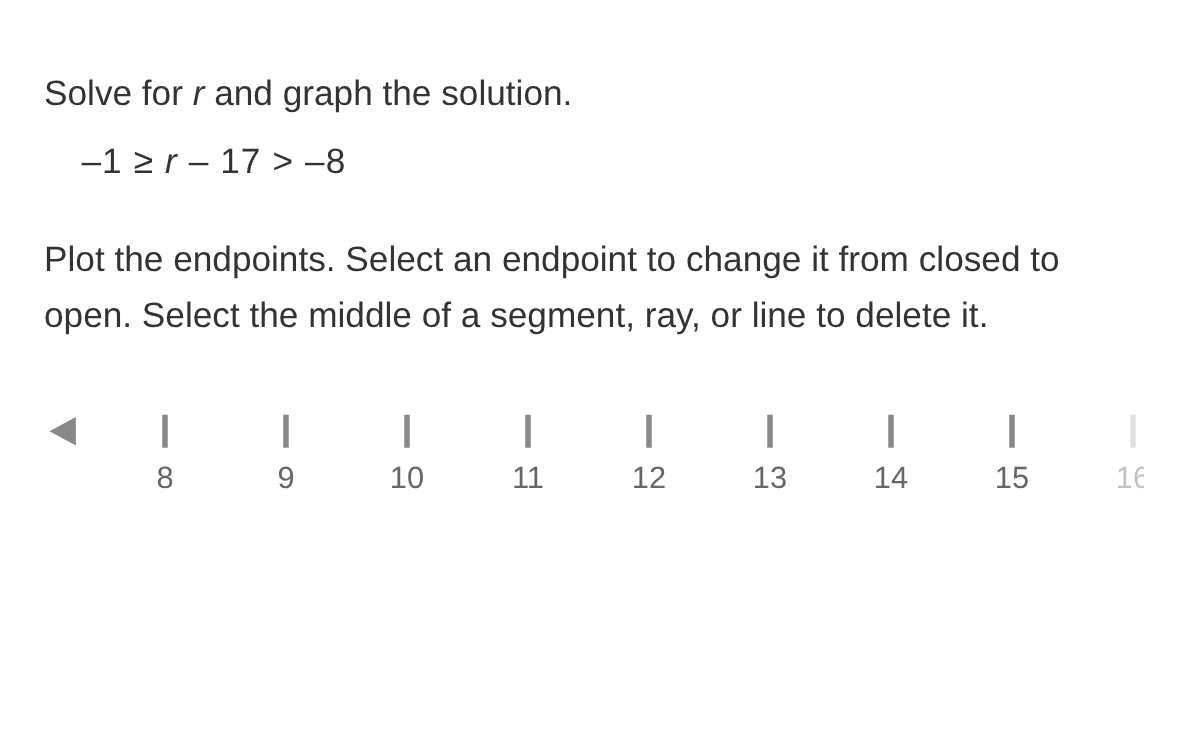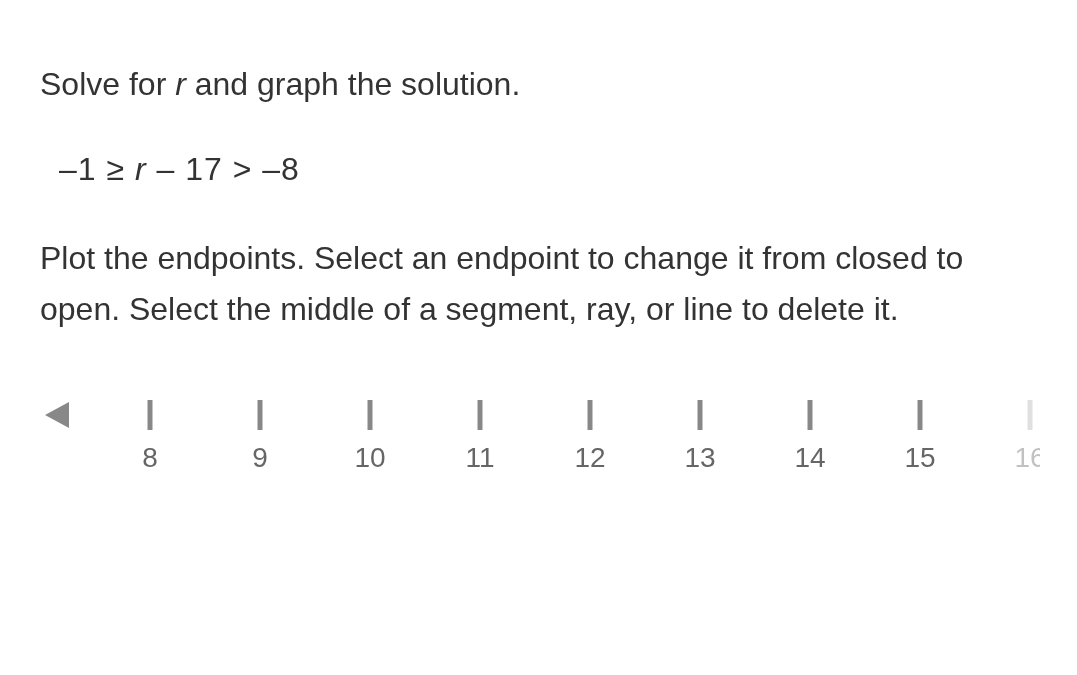--- a/index.html
+++ b/index.html
@@ -8,24 +8,24 @@
       box-sizing: border-box;
     }
     body {
       font-family: Verdana, Geneva, sans-serif;
       padding: 60px 40px 40px 40px;
       color: #333;
       font-size: 32px;
       line-height: 1.5;
     }
     .prompt {
-      margin-bottom: 37px;
+      margin-bottom: 14px;
     }
     .inequality {
-      margin-left: 19px;
+      margin-left: 34px;
       margin-bottom: 40px;
       font-size: 32px;
       letter-spacing: 1px;
     }
     .italic-var {
       font-style: italic;
     }
     .instructions {
       margin-bottom: 50px;
       line-height: 1.6;

